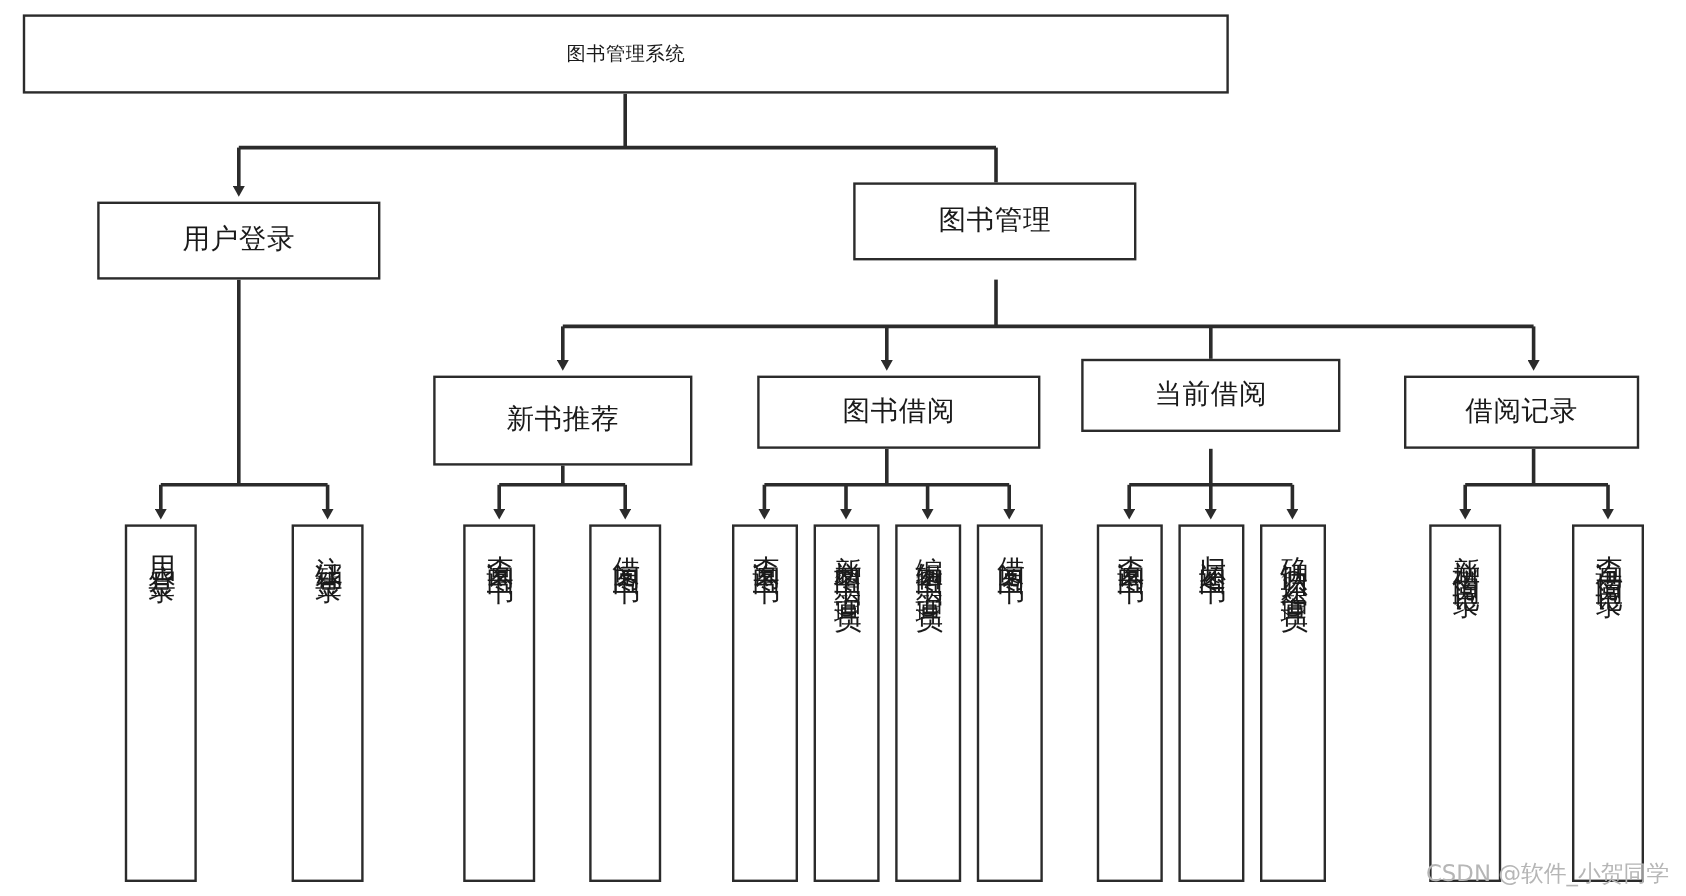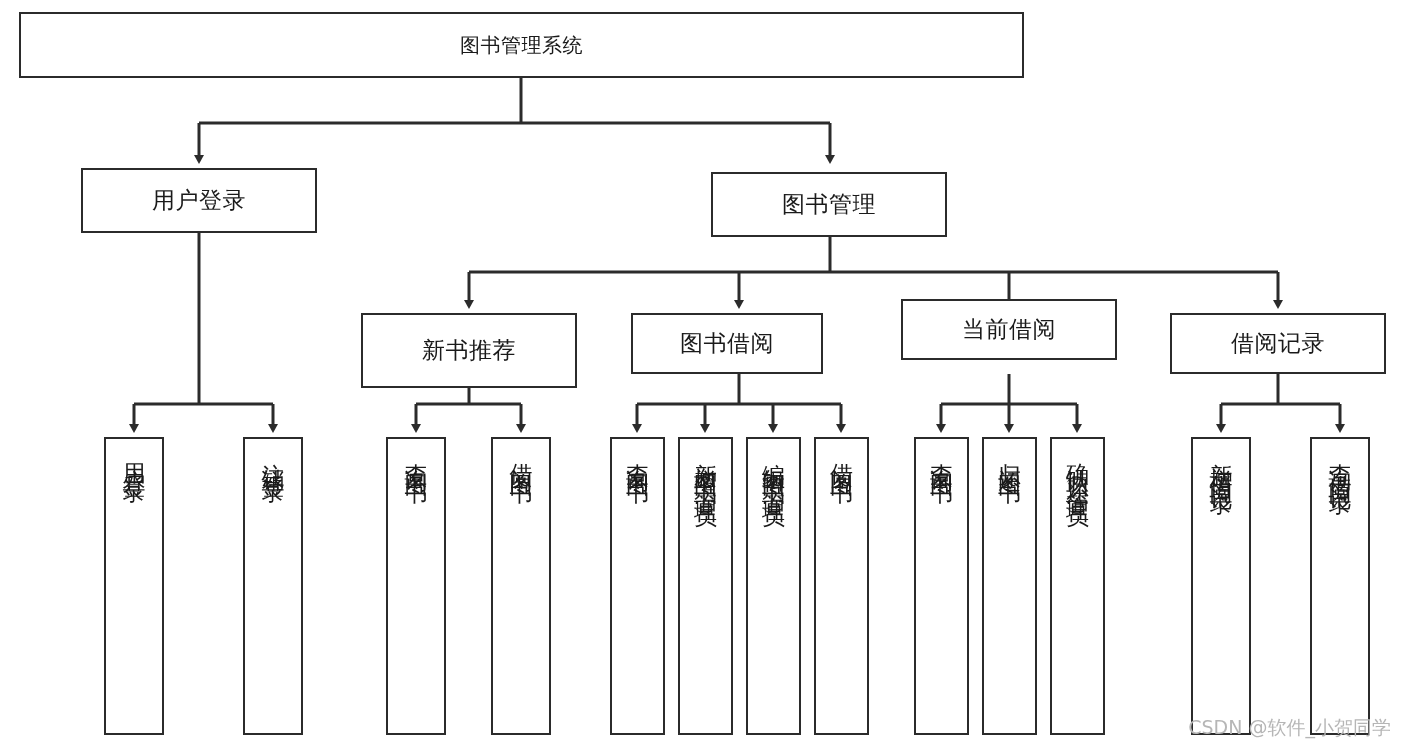--- a/index.html
+++ b/index.html
@@ -40,21 +40,21 @@
     text-align: center;
     line-height: 1.15;
     color: #1a1a1a;
   }
   
   .node.horiz .node-label {
     font-size: 23px;
     letter-spacing: 0.5px;
   }
   .node.root .node-label {
-    font-size: 20px;
+    font-size: 16px;
   }
   
   .node.vert {
     align-items: flex-start;
     justify-content: center;
     padding-top: 6px;
   }
   .node.vert .node-label {
     writing-mode: vertical-rl;
     text-orientation: upright;
@@ -150,37 +150,37 @@
   </svg>
 
   <div class="node horiz root" style="left:19px; top:12px; width:1005px; height:66px;">
     <span class="node-label">图书管理系统</span>
   </div>
 
   <div class="node horiz" style="left:81px; top:168px; width:236px; height:65px;">
     <span class="node-label">用户登录</span>
   </div>
 
-  <div class="node horiz" style="left:711px; top:172px; width:236px; height:65px;">
+  <div class="node horiz" style="left:711px; top:152px; width:236px; height:65px;">
     <span class="node-label">图书管理</span>
   </div>
 
   <div class="node horiz" style="left:361px; top:313px; width:216px; height:75px;">
     <span class="node-label">新书推荐</span>
   </div>
 
-  <div class="node horiz" style="left:631px; top:313px; width:192px; height:61px;">
+  <div class="node horiz" style="left:631px; top:313px; width:236px; height:61px;">
     <span class="node-label">图书借阅</span>
   </div>
 
   <div class="node horiz" style="left:901px; top:299px; width:216px; height:61px;">
     <span class="node-label">当前借阅</span>
   </div>
 
-  <div class="node horiz" style="left:1170px; top:313px; width:216px; height:61px;">
+  <div class="node horiz" style="left:1170px; top:313px; width:196px; height:61px;">
     <span class="node-label">借阅记录</span>
   </div>
 
   <div class="node vert" style="left:104px; top:437px; width:60px; height:298px;">
     <span class="node-label">用户登录</span>
   </div>
 
   <div class="node vert" style="left:243px; top:437px; width:60px; height:298px;">
     <span class="node-label">注销登录</span>
   </div>

